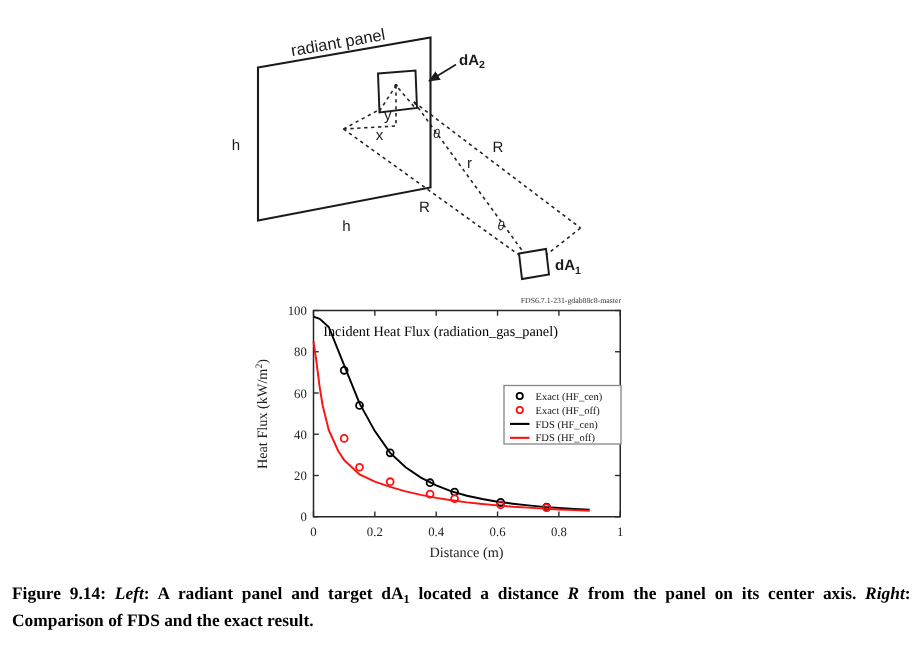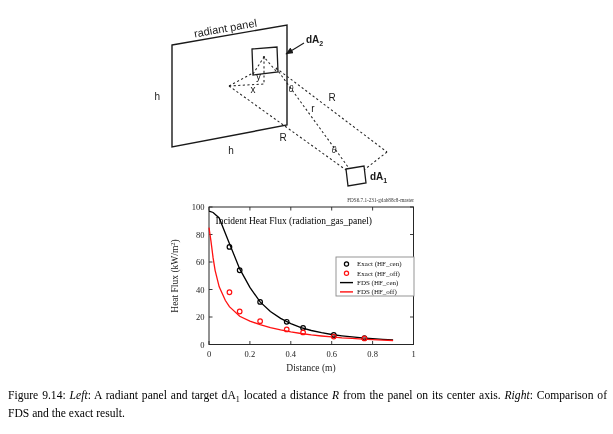--- a/index.html
+++ b/index.html
@@ -12,21 +12,21 @@
   .dlab-bold{font-family:"Liberation Sans", sans-serif;font-size:10px;font-weight:600;fill:#1a1a1a;}
   .dtheta{font-family:"Liberation Sans", sans-serif;font-style:italic;font-size:8.5px;fill:#1a1a1a;}
   .dsub{font-size:7px;}
   
   .ctitle{font-family:"Liberation Serif", serif;font-size:9.5px;fill:#000;}
   .caxis{font-family:"Liberation Serif", serif;font-size:9.5px;fill:#222;}
   .tick{font-family:"Liberation Serif", serif;font-size:8.5px;fill:#222;}
   .legend-text{font-family:"Liberation Serif", serif;font-size:7px;fill:#111;}
   .version{font-family:"Liberation Serif", serif;font-size:5.2px;fill:#333;}
   .caption{position:absolute;left:8px;top:388px;width:599px;
-           font-size:11.6px;line-height:1.3;color:#000;text-align:justify;}
+           font-size:11.6px;line-height:1.3;color:#000;text-align:justify;font-weight:bold;}
   .caption sub{font-size:8px;}
 </style>
 </head>
 <body>
 
 <div class="page">
 
   <svg class="fig-svg" width="613" height="386" viewBox="0 0 613 386">
     <defs>
       <marker id="ah" markerWidth="8" markerHeight="8" refX="6.5" refY="3" orient="auto">

